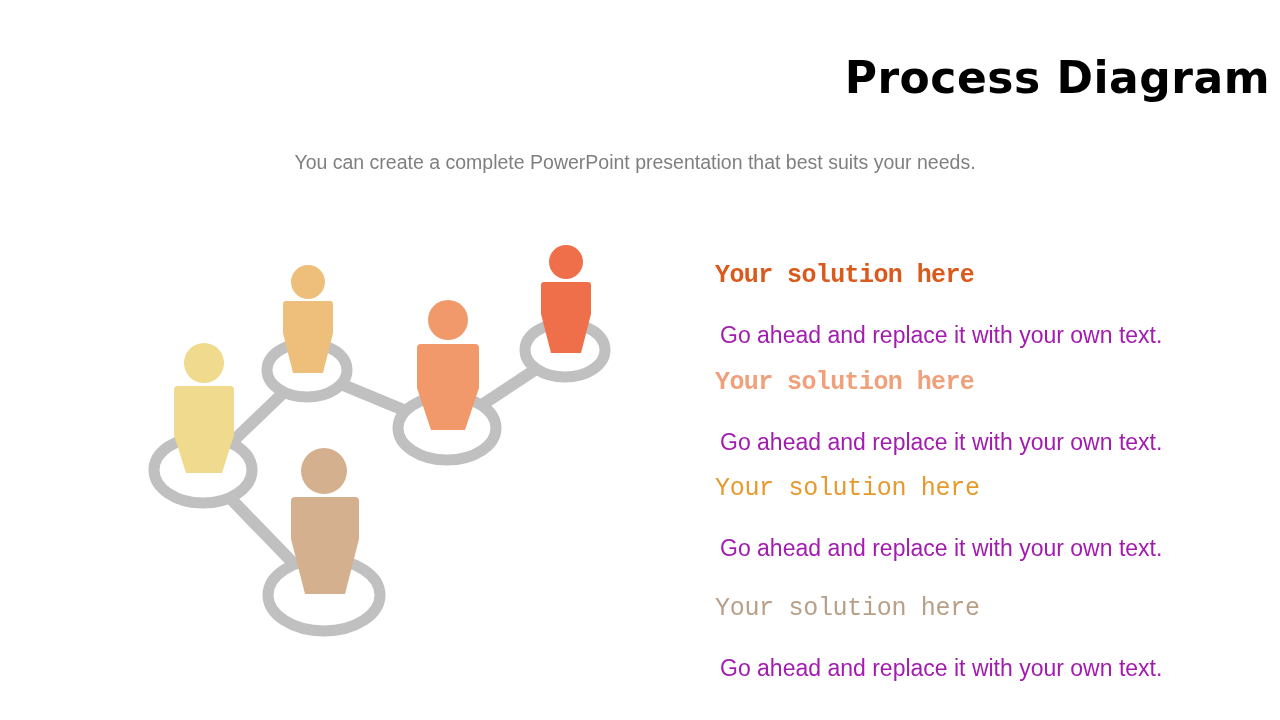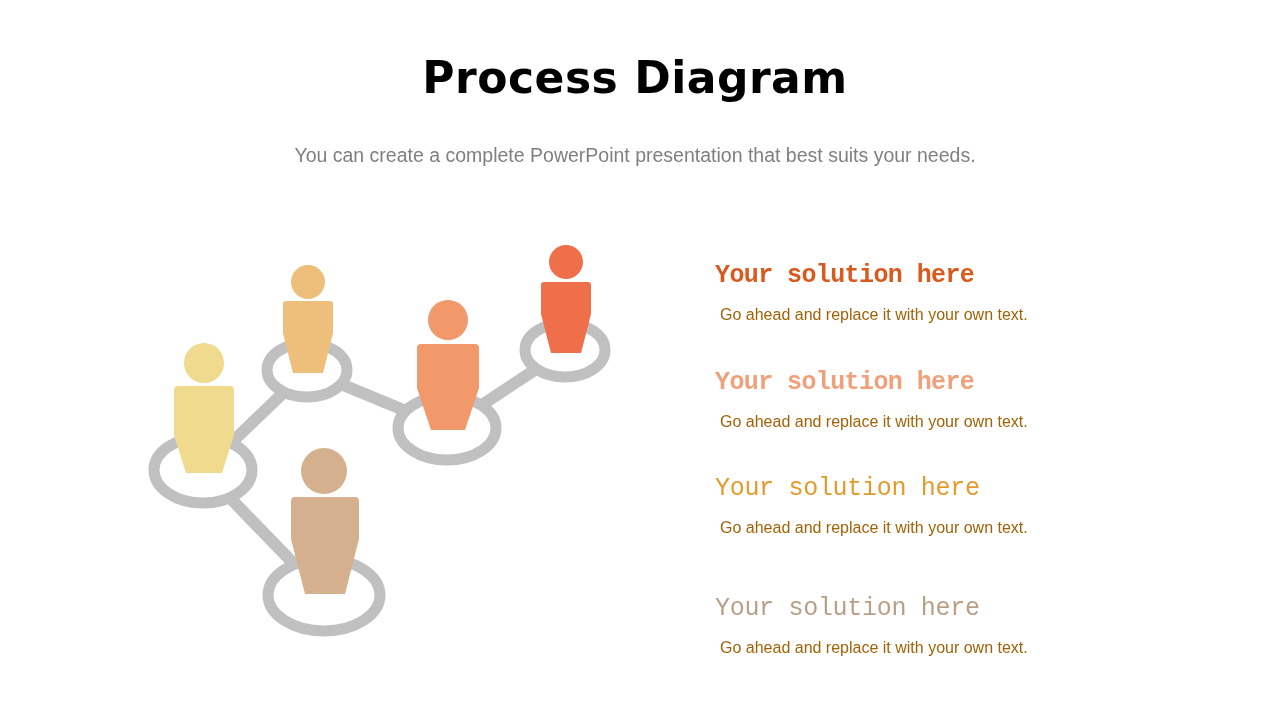--- a/index.html
+++ b/index.html
@@ -1,32 +1,32 @@
 <!DOCTYPE html>
 <html><head>
   <meta charset="utf-8">
   <style>
     * { margin: 0; padding: 0; box-sizing: border-box; }
     html, body { width: 1280px; height: 720px; background: #ffffff; overflow: hidden; }
     body { position: relative; font-family: "Liberation Sans", sans-serif; }
     .title {
-      position: absolute; left: 0; top: 52px; width: 1270px; text-align: center;
+      position: absolute; left: 0; top: 52px; width: 1270px; text-align: right;
       font-family: "DejaVu Sans", sans-serif; font-weight: bold; font-size: 44px;
       color: #000000; letter-spacing: 0.5px;
     }
     .subtitle {
-      position: absolute; left: 0; top: 144px; width: 1270px; text-align: center;
+      position: absolute; left: 0; top: 151px; width: 1270px; text-align: center;
       font-size: 19.5px; color: #7f7f7f;
     }
     .diagram { position: absolute; left: 0; top: 0; width: 700px; height: 720px; }
     .items { position: absolute; left: 715px; top: 0; width: 520px; height: 720px; }
     .item { position: absolute; left: 0; }
     .item-heading { font-size: 25px; letter-spacing: -0.3px; white-space: nowrap; font-family: Liberation Mono, monospace; }
     .item-heading.bold { font-weight: bold; letter-spacing: -0.6px; }
-    .item-body { font-size: 16px; color: #a16207; margin-top: 16px; margin-left: 5px; white-space: nowrap; }
+    .item-body { font-size: 23px; color: #a21caf; margin-top: 32px; margin-left: 5px; white-space: nowrap; }
   </style>
 </head>
 <body>
 
 <div class="title">Process Diagram</div>
 <div class="subtitle">You can create a complete PowerPoint presentation that best suits your needs.</div>
 
 <svg class="diagram" width="700" height="720" viewBox="0 0 700 720">
 
   <g stroke="#c0c0c0" stroke-width="12" fill="none" stroke-linecap="butt">

